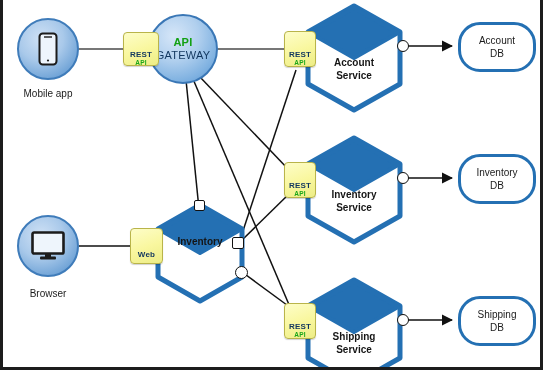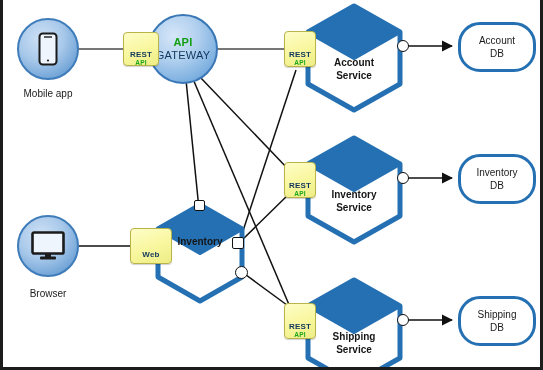--- a/index.html
+++ b/index.html
@@ -192,21 +192,21 @@
   <div class="chip" style="left:281px;top:162px;width:32px;height:36px;">
     <div class="t1">REST</div>
     <div class="t2">API</div>
   </div>
 
   <div class="chip" style="left:281px;top:303px;width:32px;height:36px;">
     <div class="t1">REST</div>
     <div class="t2">API</div>
   </div>
 
-  <div class="chip single" style="left:127px;top:228px;width:42px;height:36px;">
+  <div class="chip single" style="left:127px;top:228px;width:33px;height:36px;">
     <div class="t1">Web</div>
   </div>
 
   <div class="db" style="left:455px;top:22px;width:78px;height:50px;">
     <div>Account</div>
     <div>DB</div>
   </div>
 
   <div class="db" style="left:455px;top:154px;width:78px;height:50px;">
     <div>Inventory</div>

